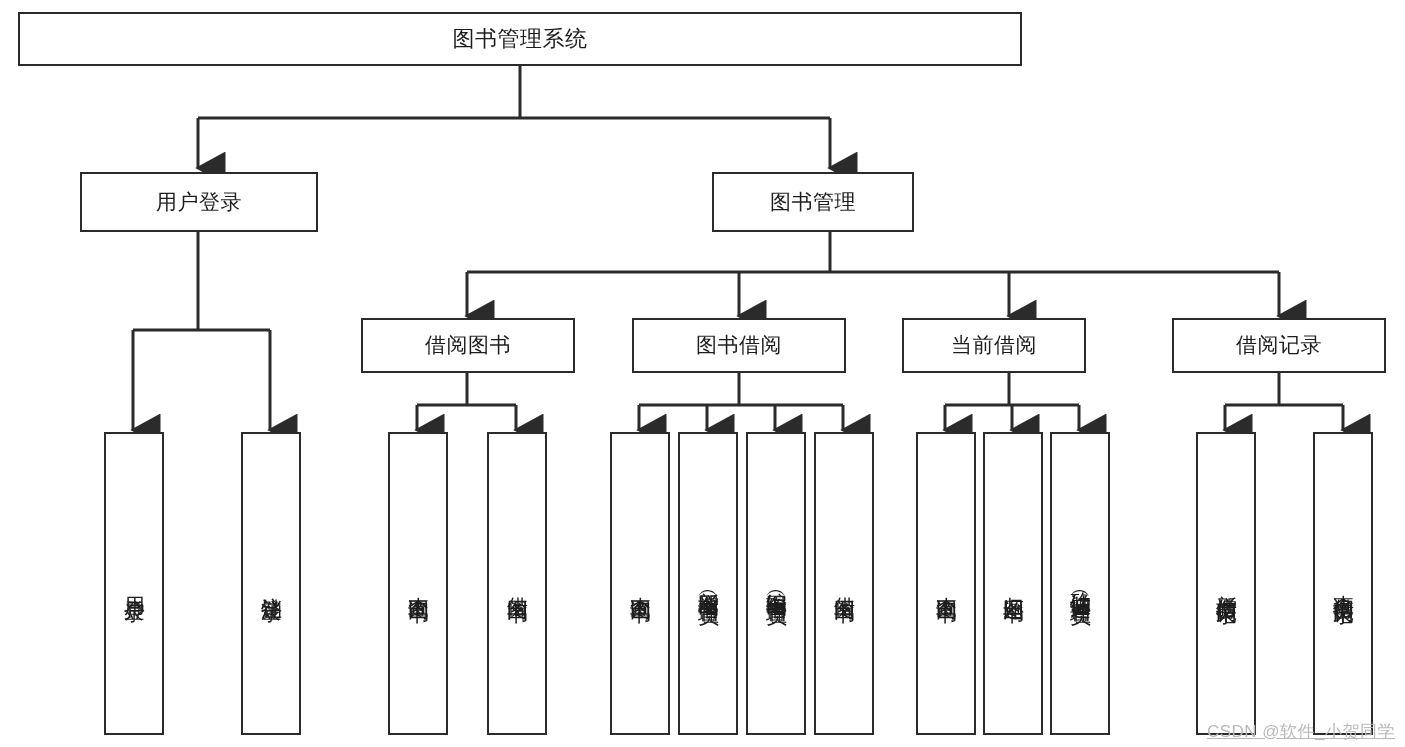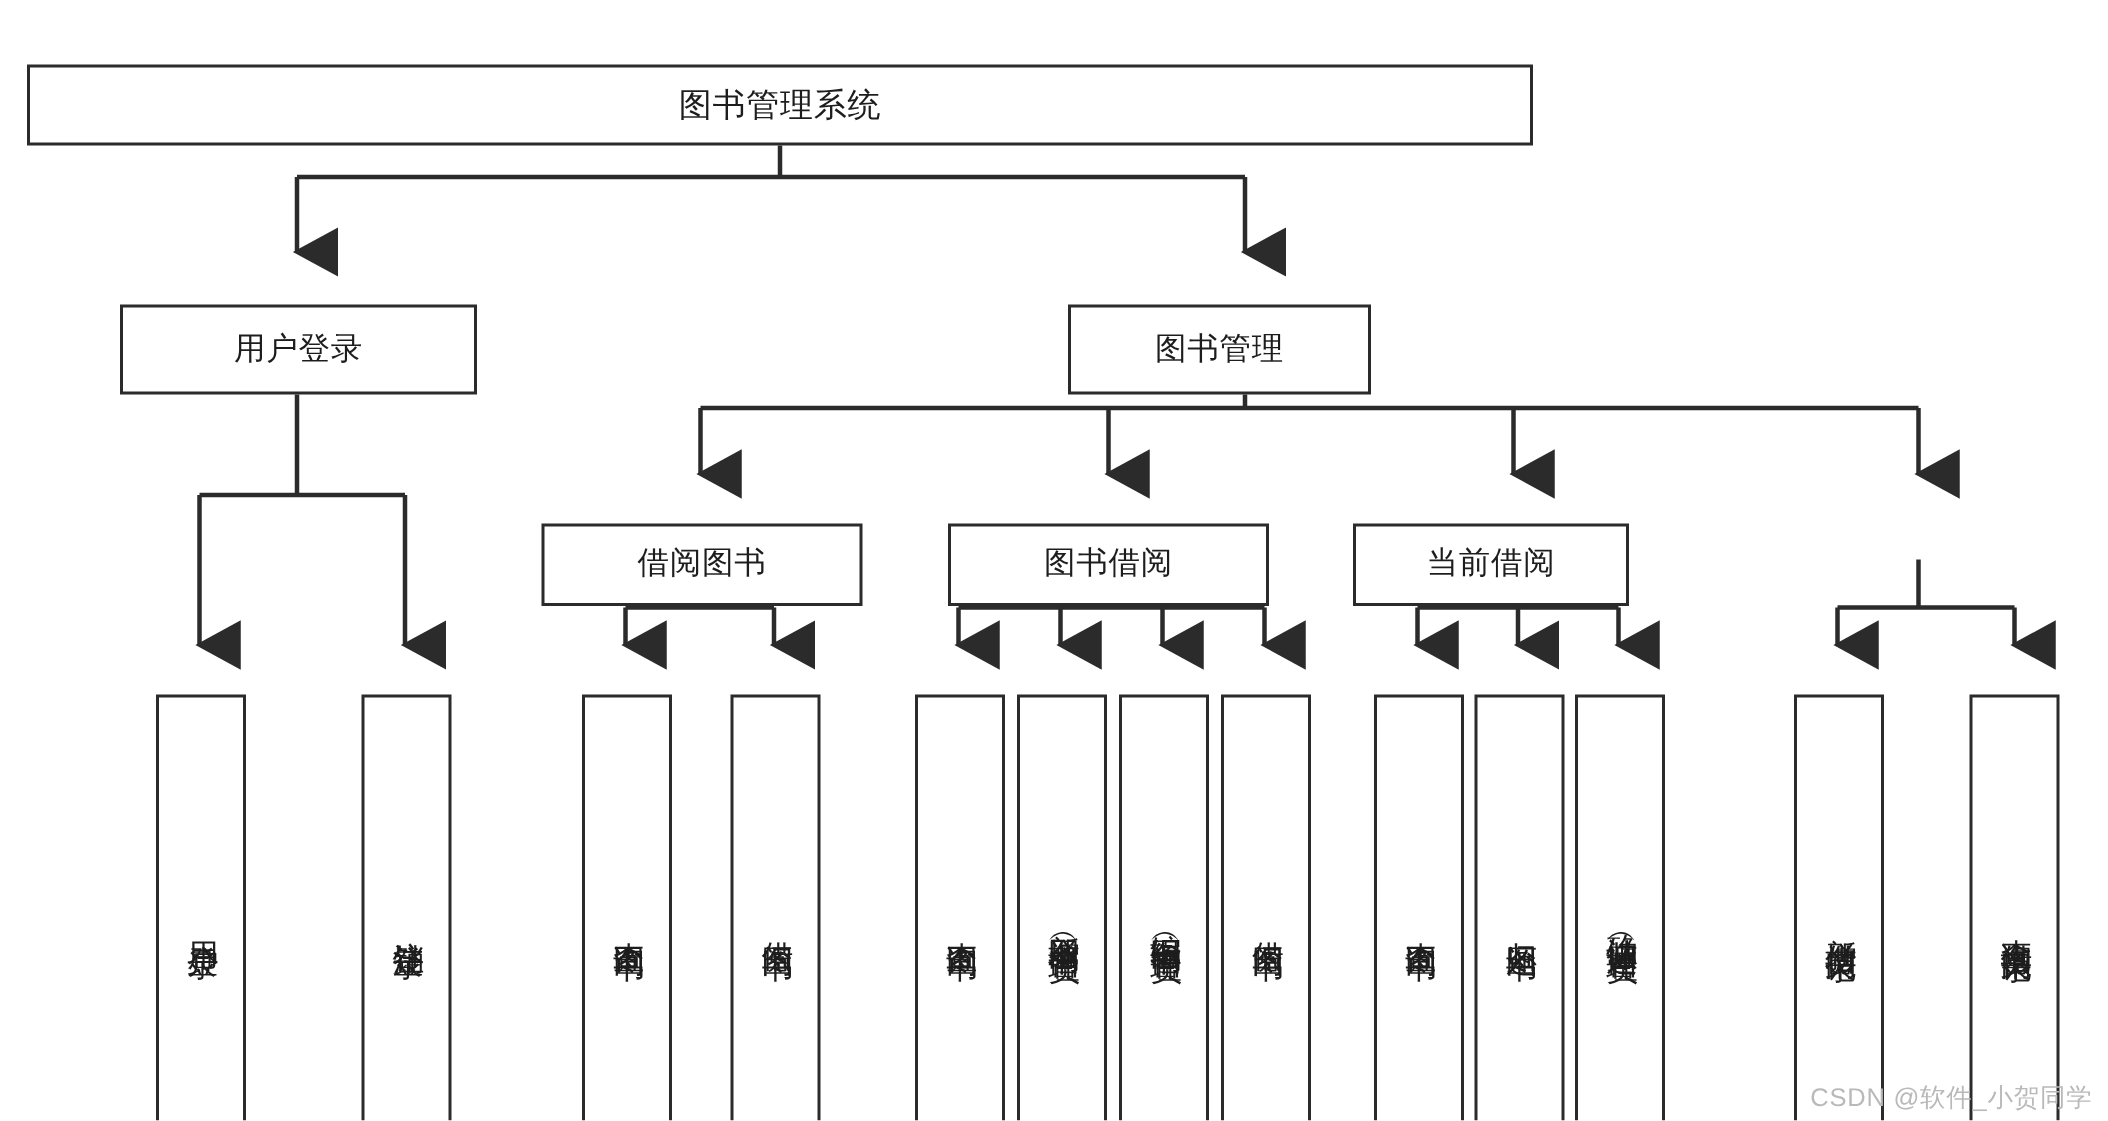--- a/index.html
+++ b/index.html
@@ -21,21 +21,20 @@
   
   .node {
     position: absolute;
     box-sizing: border-box;
     background: #ffffff;
     border: 2px solid #2b2b2b;
     display: flex;
     align-items: center;
     justify-content: center;
     color: #1d1d1d;
-    margin-top: 31px;
   }
   .node .label {
     white-space: nowrap;
     line-height: 1.05;
   }
   .node.horiz .label {
     font-size: 21px;
     letter-spacing: 0.5px;
   }
   .node.root .label {
@@ -67,20 +66,21 @@
   }
   
   #watermark {
     position: absolute;
     right: 10px;
     bottom: 4px;
     font-size: 17px;
     color: #b9b9b9;
     letter-spacing: 0.5px;
     white-space: nowrap;
+    text-decoration: underline;
   }
 </style>
 </head>
 <body>
 
 <div id="canvas">
 
   <svg id="wires" viewBox="0 0 1405 747" width="1405" height="747" xmlns="http://www.w3.org/2000/svg">
     <defs>
       <marker id="arrow" viewBox="0 0 12 12" refX="6" refY="10" markerWidth="11" markerHeight="11" orient="auto-start-reverse">
@@ -150,20 +150,23 @@
   </div>
 
   <div class="node horiz" style="left:632px; top:318px; width:214px; height:55px;">
     <span class="label">图书借阅</span>
   </div>
 
   <div class="node horiz" style="left:902px; top:318px; width:184px; height:55px;">
     <span class="label">当前借阅</span>
   </div>
 
+  <div class="node horiz" style="left:1172px; top:318px; width:214px; height:55px;">
+    <span class="label">借阅记录</span>
+  </div>
 
   <div class="node vert" style="left:104px; top:432px; width:60px; height:303px;">
     <span class="label">用户登录</span>
   </div>
 
   <div class="node vert" style="left:241px; top:432px; width:60px; height:303px;">
     <span class="label">注销登录</span>
   </div>
 
   <div class="node vert" style="left:388px; top:432px; width:60px; height:303px;">

